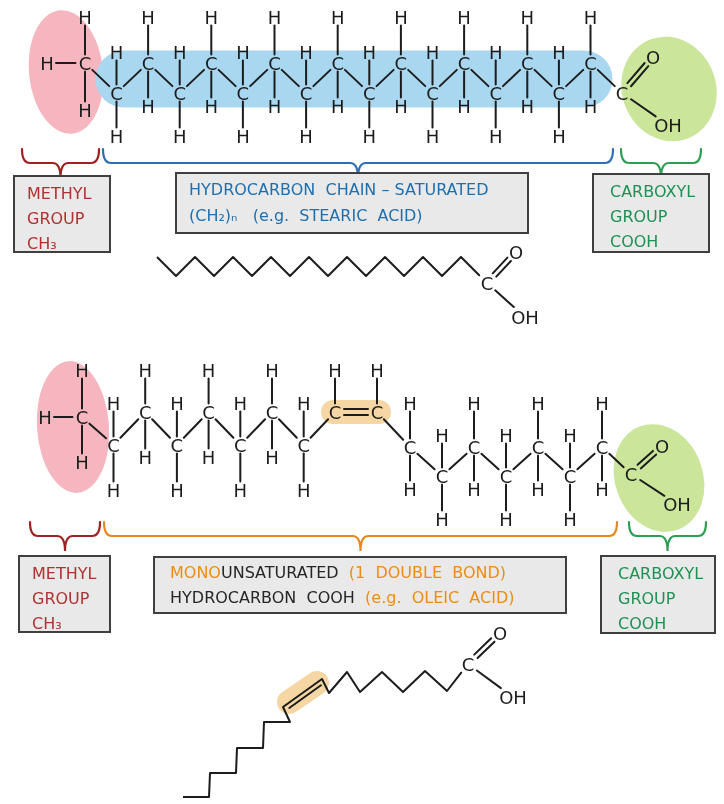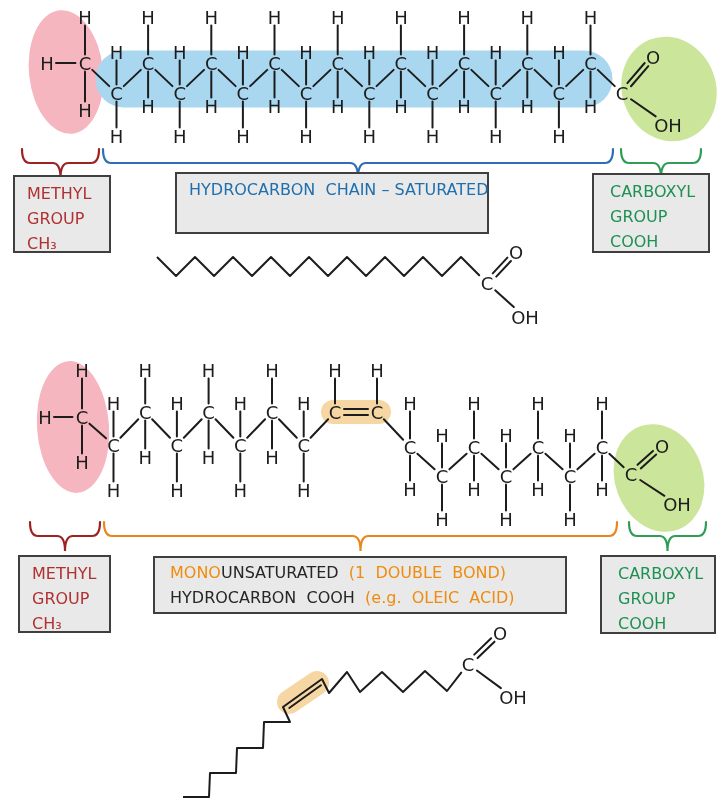--- a/index.html
+++ b/index.html
@@ -7,21 +7,21 @@
          font-family:"DejaVu Sans",sans-serif;}
   #diagram-svg{position:absolute;left:0;top:0;}
   .box{position:absolute;background:#e9e9e9;border:2px solid #3f3f3f;box-sizing:border-box;}
   .box .ln{white-space:pre;}
   .methyl-box{color:#b13030;font-size:16px;line-height:25px;padding:4px 16px 0 12px;}
   .carboxyl-box{color:#1d9152;font-size:16px;line-height:25px;padding:4px 0 0 16px;}
   .chain-box-top{color:#1f6fae;font-size:16px;line-height:26px;padding:3px 0 0 12px;}
   .chain-box-bottom{font-size:16px;line-height:25px;padding:2px 0 0 15px;}
   .org{color:#ef8c10;} .drk{color:#262626;}
   #b-top-methyl{left:13px;top:175px;width:98px;height:78px;}
-  #b-top-chain{left:175px;top:172px;width:314px;height:62px;}
+  #b-top-chain{left:175px;top:172px;width:354px;height:62px;}
   #b-top-carboxyl{left:592px;top:173px;width:118px;height:80px;}
   #b-bot-methyl{left:18px;top:555px;width:93px;height:78px;}
   #b-bot-chain{left:153px;top:556px;width:414px;height:58px;}
   #b-bot-carboxyl{left:600px;top:555px;width:116px;height:79px;}
 </style>
 </head>
 <body>
 
 <div class="stage">
   <svg id="diagram-svg" width="724" height="804" viewBox="0 0 724 804">
@@ -277,20 +277,21 @@
     </svg>
 
   <div class="box methyl-box" id="b-top-methyl">
     <div class="ln">METHYL</div>
     <div class="ln">GROUP</div>
     <div class="ln">CH₃</div>
   </div>
 
   <div class="box chain-box-top" id="b-top-chain">
     <div class="ln">HYDROCARBON  CHAIN – SATURATED</div>
+    <div class="ln">(CH₂)ₙ   (e.g.  STEARIC  ACID)</div>
   </div>
 
   <div class="box carboxyl-box" id="b-top-carboxyl">
     <div class="ln">CARBOXYL</div>
     <div class="ln">GROUP</div>
     <div class="ln">COOH</div>
   </div>
 
   <div class="box methyl-box" id="b-bot-methyl">
     <div class="ln">METHYL</div>

